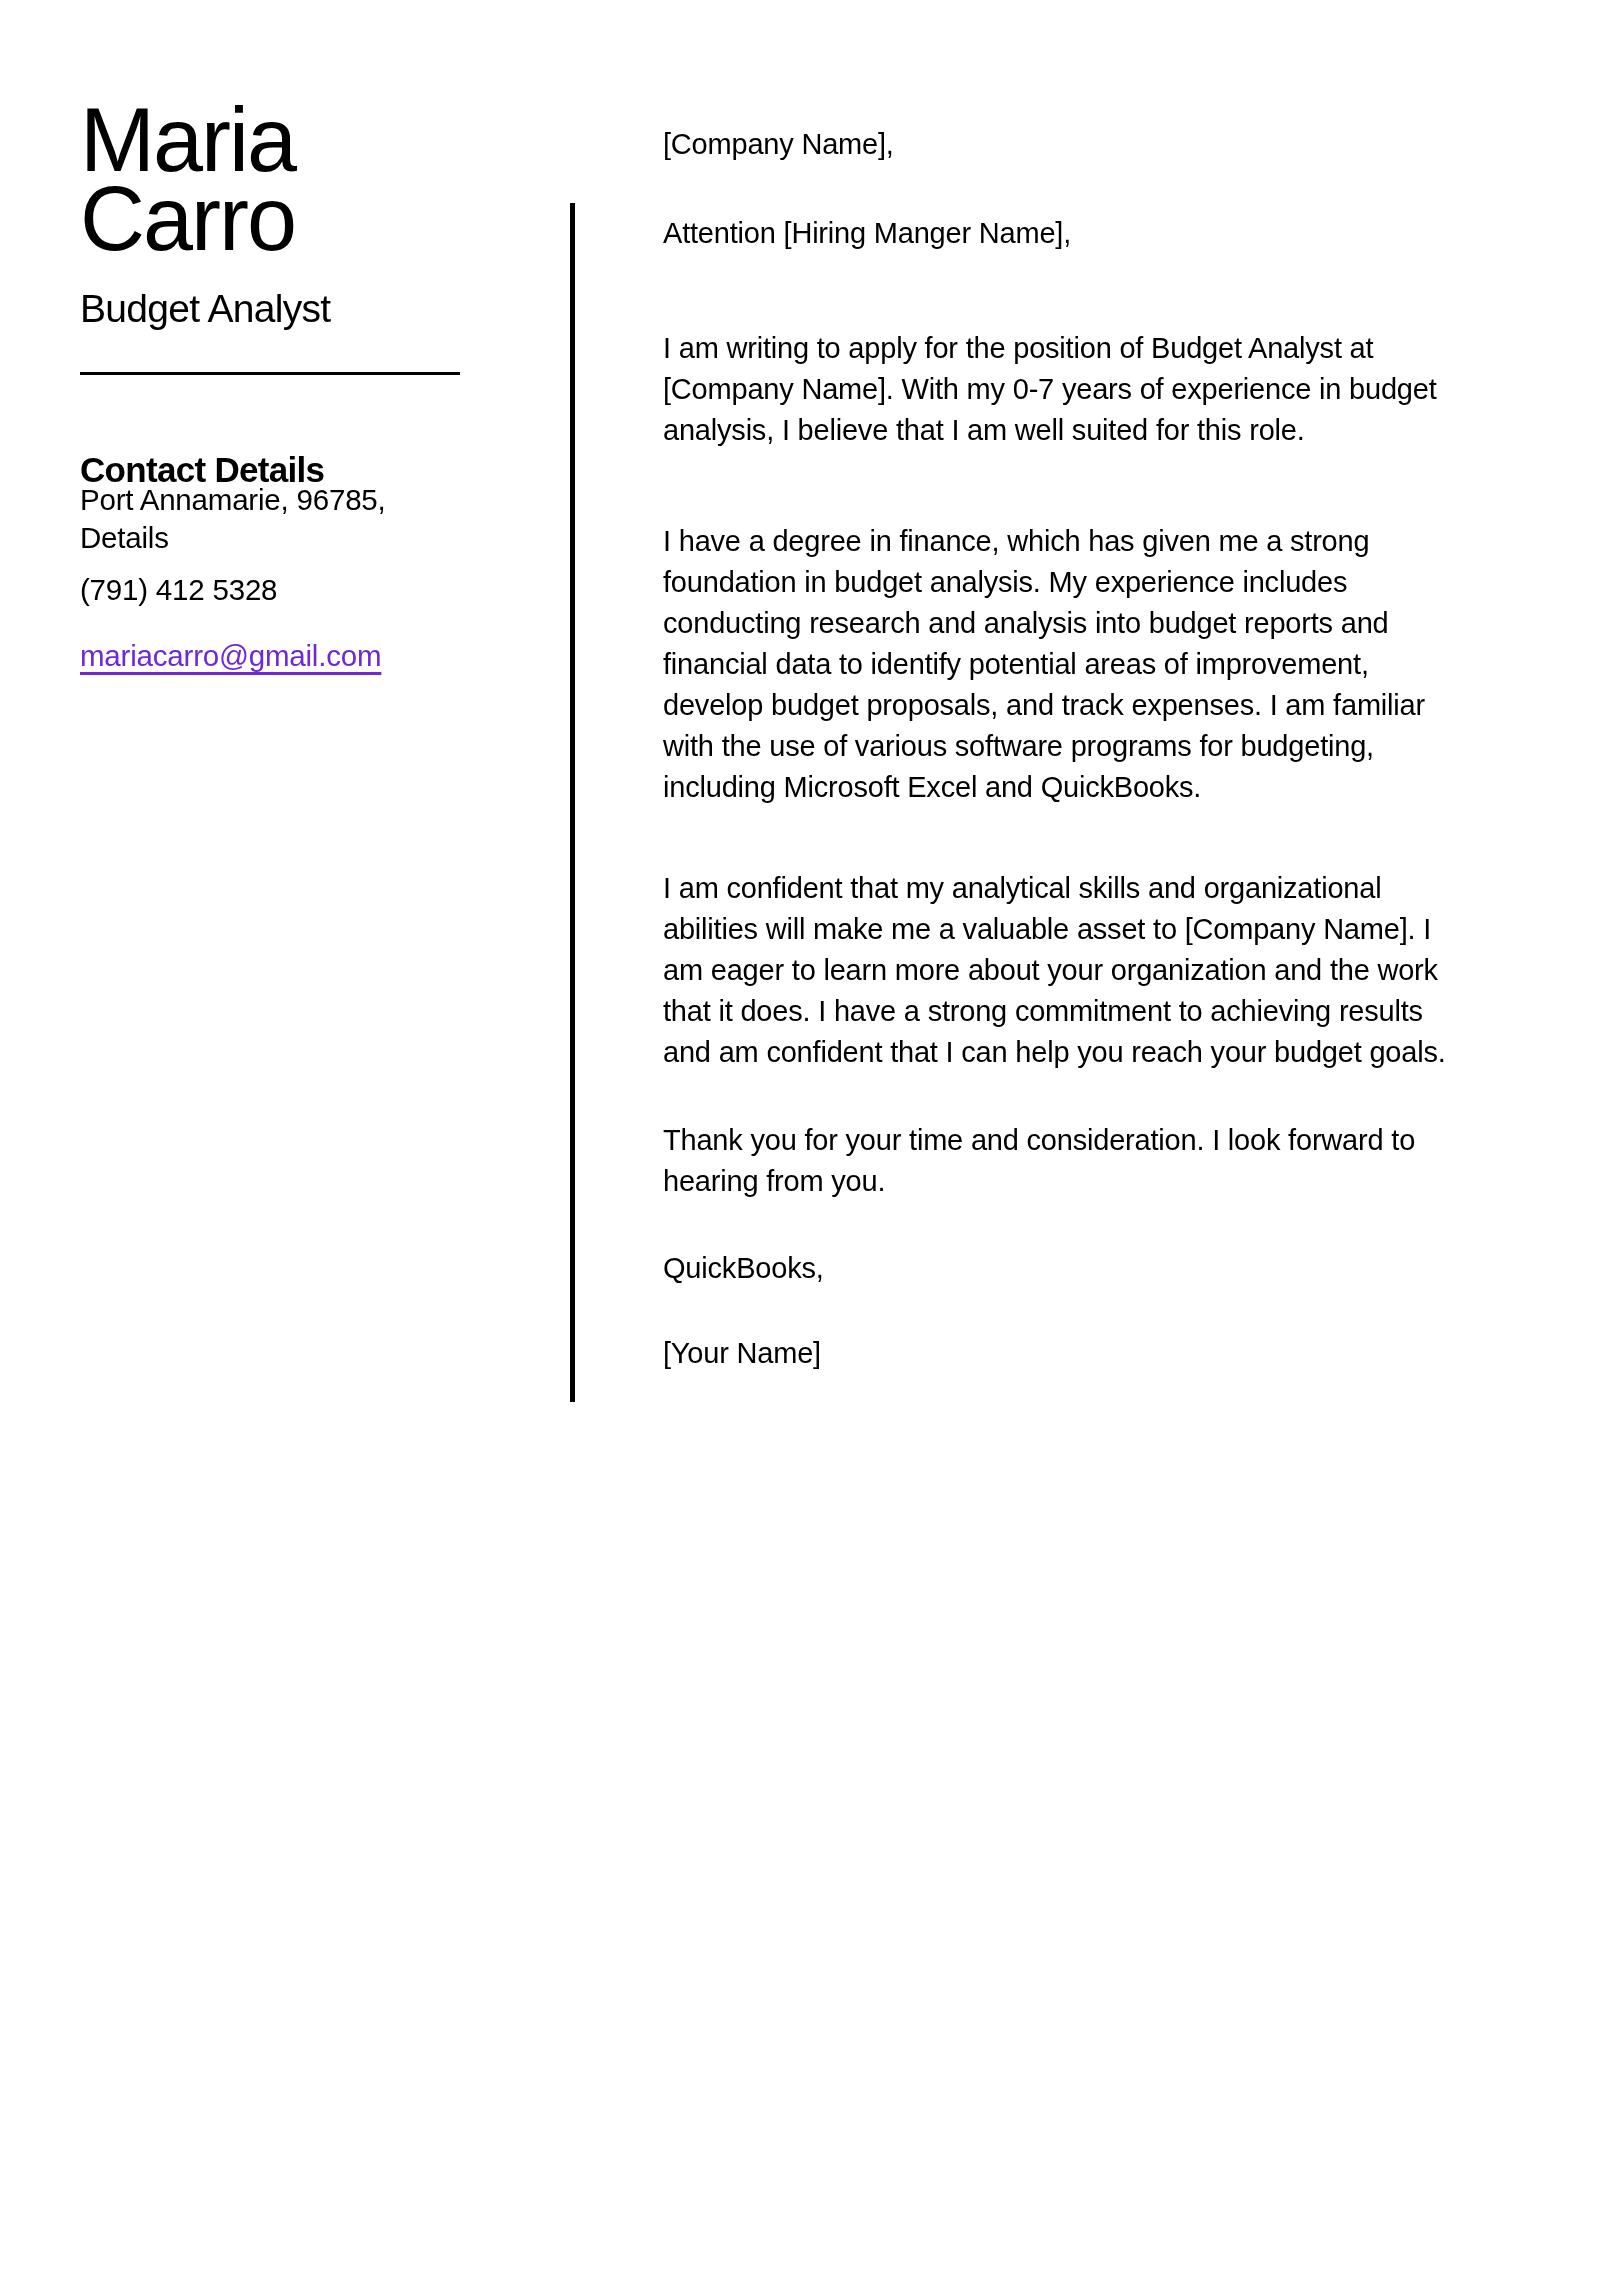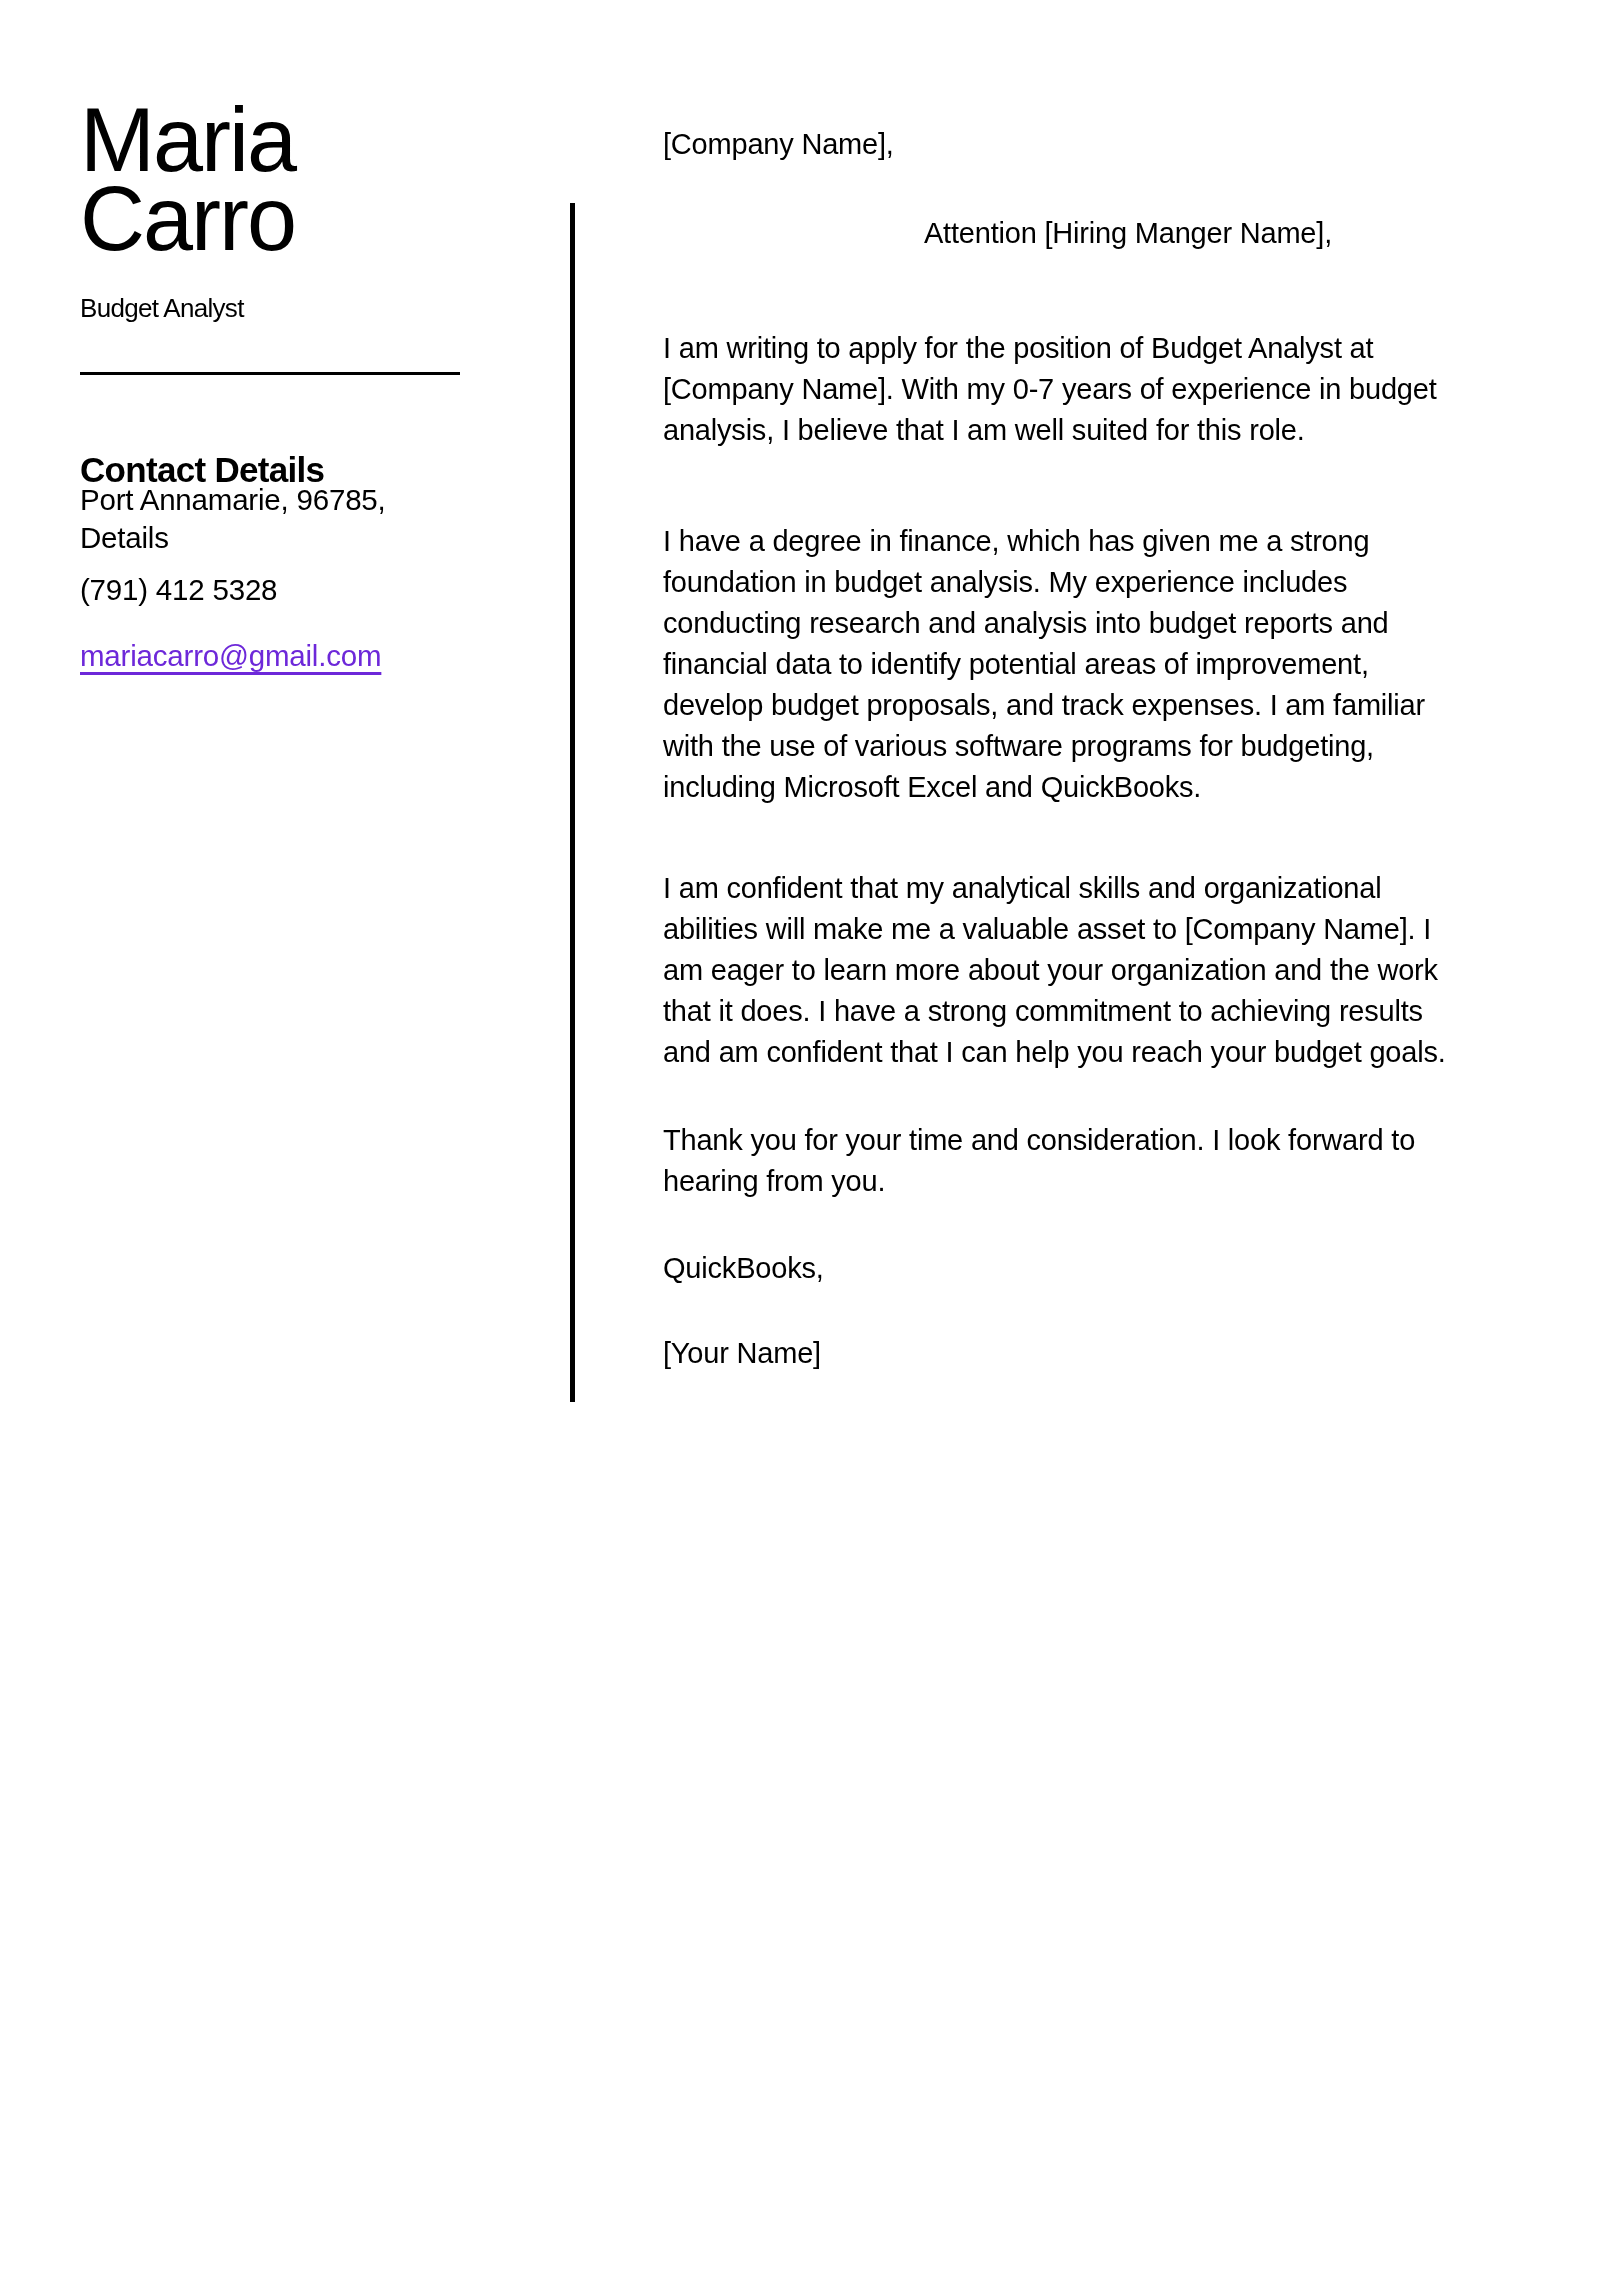--- a/index.html
+++ b/index.html
@@ -25,21 +25,21 @@
     font-size: 90px;
     line-height: 79px;
     font-weight: 400;
     letter-spacing: -2px;
     white-space: pre-line;
     margin: 0;
   }
   .job-title {
     left: 80px;
     top: 288px;
-    font-size: 26px;
+    font-size: 39px;
     line-height: 41px;
     letter-spacing: -0.7px;
     white-space: nowrap;
   }
   .sidebar-rule {
     left: 80px;
     top: 372px;
     width: 380px;
     height: 3.3px;
     background: #000000;
@@ -83,21 +83,21 @@
   
   .letter-block {
     left: 663px;
     width: 930px;
     font-size: 29px;
     line-height: 41px;
     letter-spacing: -0.2px;
     white-space: pre-line;
   }
   .l-recipient { top: 124px; }
-  .l-attention { top: 213px; text-align: center; }
+  .l-attention { top: 213px; }
   .l-para1     { top: 299px; }
   .l-para2     { top: 492px; }
   .l-para3     { top: 839px; }
   .l-para4     { top: 1091px; }
   .l-closing   { top: 1248px; }
   .l-signature { top: 1333px; }
 </style>
 </head>
 <body>
 

